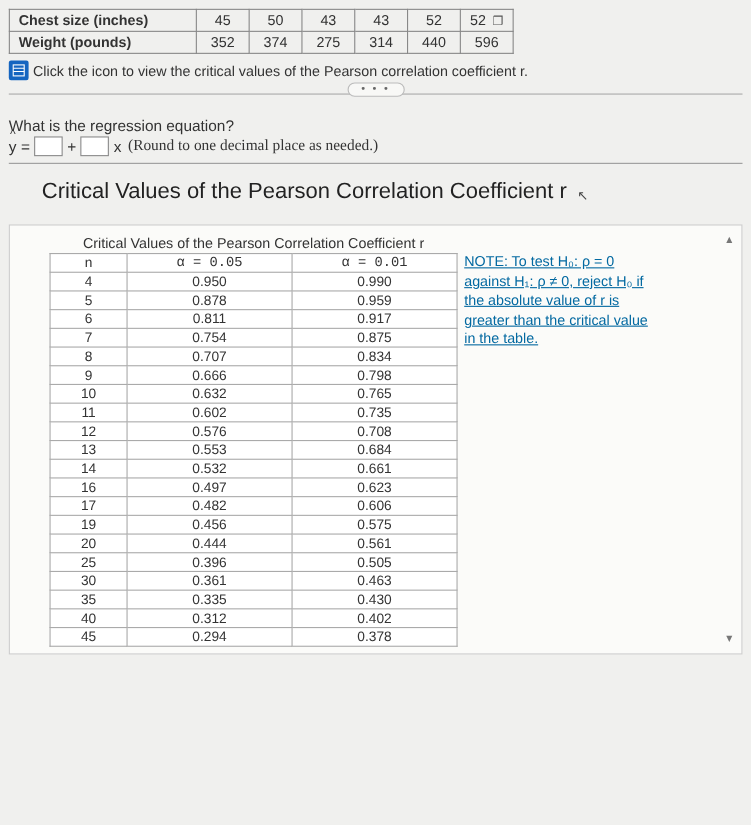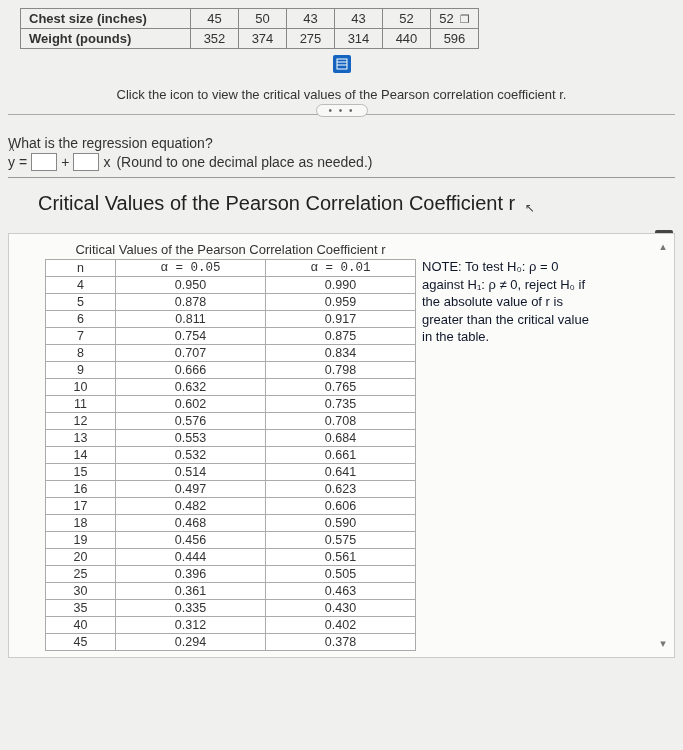--- a/index.html
+++ b/index.html
@@ -8,43 +8,41 @@
     padding: 8px;
     font-family: Arial, sans-serif;
     font-size: 13px;
     color: #333;
     background: #f0f0ee;
     width: 683px;
   }
   .data-table {
     border-collapse: collapse;
     margin-bottom: 6px;
-    margin-left: 12px;
   }
   .data-table td, .data-table th {
     border: 1px solid #888;
     padding: 2px 8px;
     text-align: left;
     font-size: 13px;
   }
   .data-table .label-cell {
     font-weight: bold;
     width: 170px;
   }
   .data-table .val-cell {
     width: 48px;
     text-align: center;
     font-weight: normal;
   }
   .icon-row {
     display: flex;
     align-items: center;
-    gap: 14px;
+    gap: 4px;
     margin: 4px 0 12px 0;
-    flex-direction: column;
   }
   .table-icon {
     width: 18px;
     height: 18px;
     background: #1565c0;
     border-radius: 2px;
     display: flex;
     align-items: center;
     justify-content: center;
     color: white;
@@ -136,23 +134,24 @@
     border: 1px solid #aaa;
     padding: 1px 10px;
     text-align: center;
   }
   .crit-table th { font-weight: normal; }
   .crit-table .col-n { width: 70px; }
   .crit-table .col-a { width: 150px; font-family: Liberation Mono, monospace; }
   .note-box {
     font-size: 13px;
     line-height: 1.35;
-    color: #0f172a;
+    color: #0369a1;
     max-width: 170px;
     padding-top: 18px;
+    text-decoration: underline;
   }
   .scroll-arrow {
     position: absolute;
     right: 4px;
     width: 14px;
     height: 14px;
     color: #777;
     font-size: 11px;
     text-align: center;
   }
@@ -215,21 +214,21 @@
 
 <div class="question">What is the regression equation?</div>
 
 <div class="equation-row">
   <span class="yhat">y</span>
   <span>=</span>
   <input class="input-box" style="">
   <span>+</span>
   <input class="input-box" style="">
   <span>x</span>
-  <span style="margin-left:2px;">(Round to one decimal place as needed.)</span>
+  <span style="margin-left:2px;font-family:Liberation Serif, serif;">(Round to one decimal place as needed.)</span>
 </div>
 
 <div class="dash-right"></div>
 
 <div class="section-title">
   <span>Critical Values of the Pearson Correlation Coefficient r</span>
   <span class="cursor-icon">↖</span>
 </div>
 
 <div class="crit-wrap">
@@ -292,38 +291,28 @@
           <td>13</td>
           <td>0.553</td>
           <td>0.684</td>
         </tr>
         <tr>
           <td>14</td>
           <td>0.532</td>
           <td>0.661</td>
         </tr>
         <tr>
-          <td>15</td>
-          <td>0.514</td>
-          <td>0.641</td>
-        </tr>
-        <tr>
           <td>16</td>
           <td>0.497</td>
           <td>0.623</td>
         </tr>
         <tr>
           <td>17</td>
           <td>0.482</td>
           <td>0.606</td>
-        </tr>
-        <tr>
-          <td>18</td>
-          <td>0.468</td>
-          <td>0.590</td>
         </tr>
         <tr>
           <td>19</td>
           <td>0.456</td>
           <td>0.575</td>
         </tr>
         <tr>
           <td>20</td>
           <td>0.444</td>
           <td>0.561</td>

